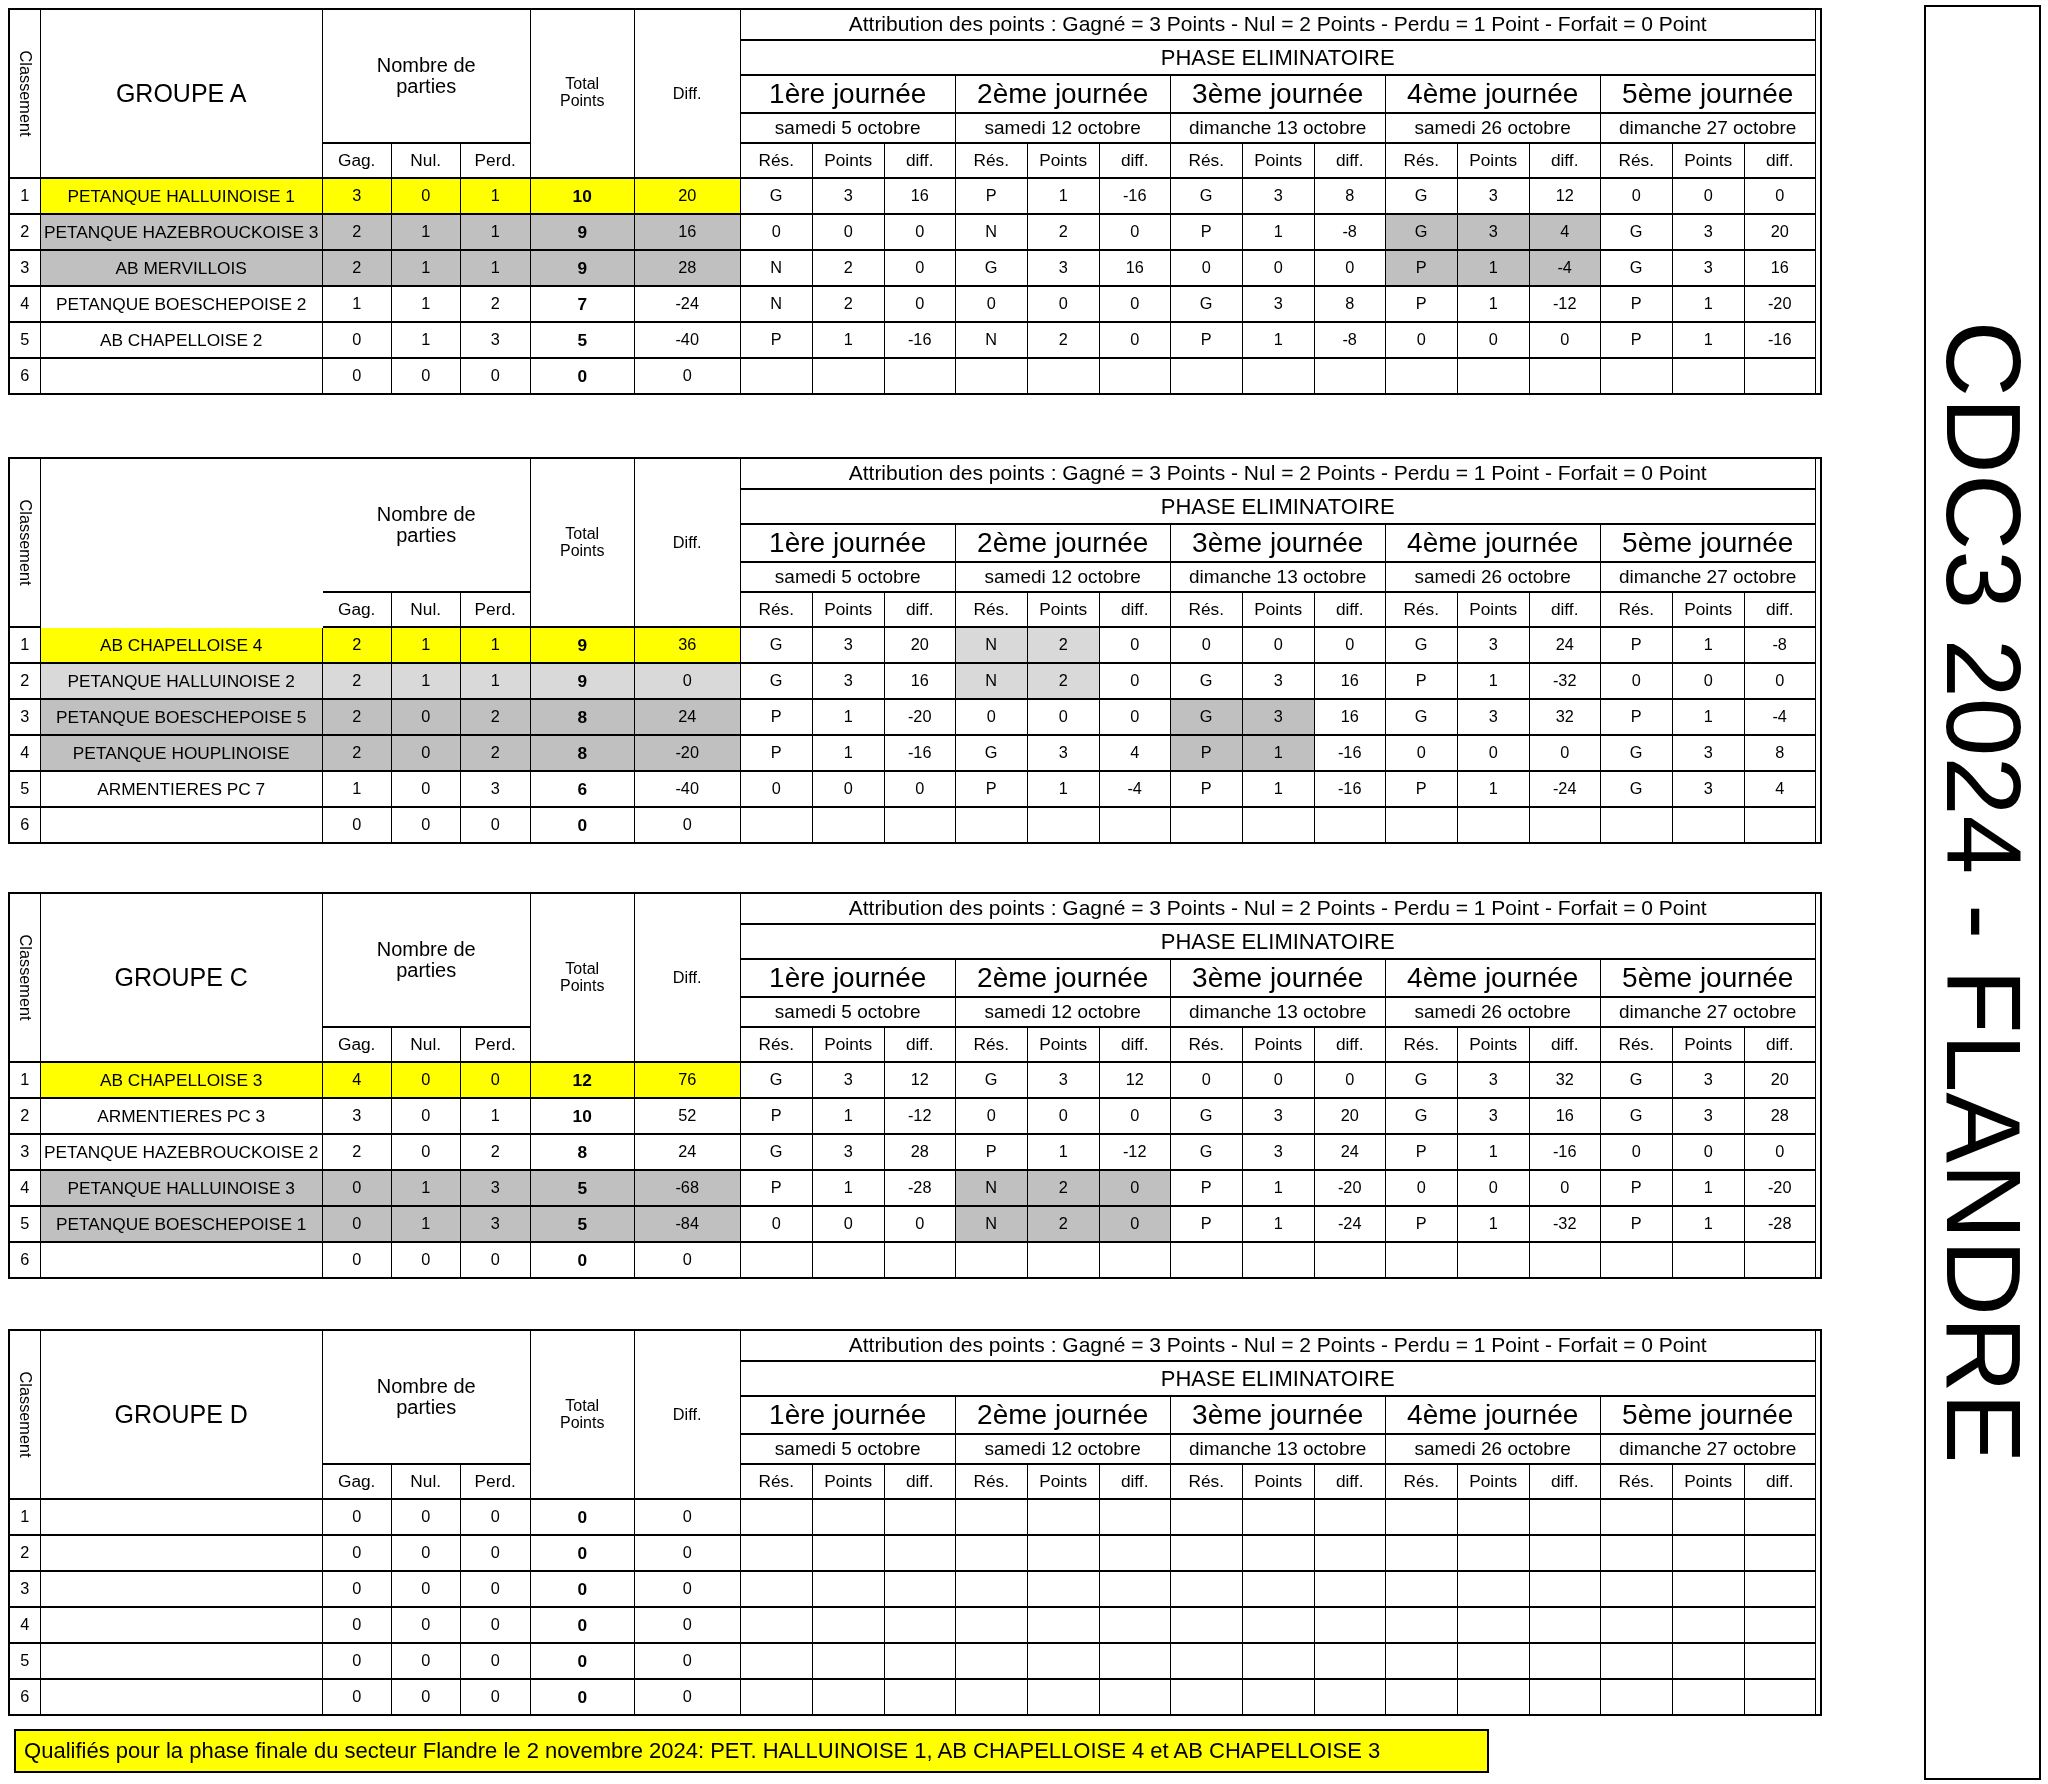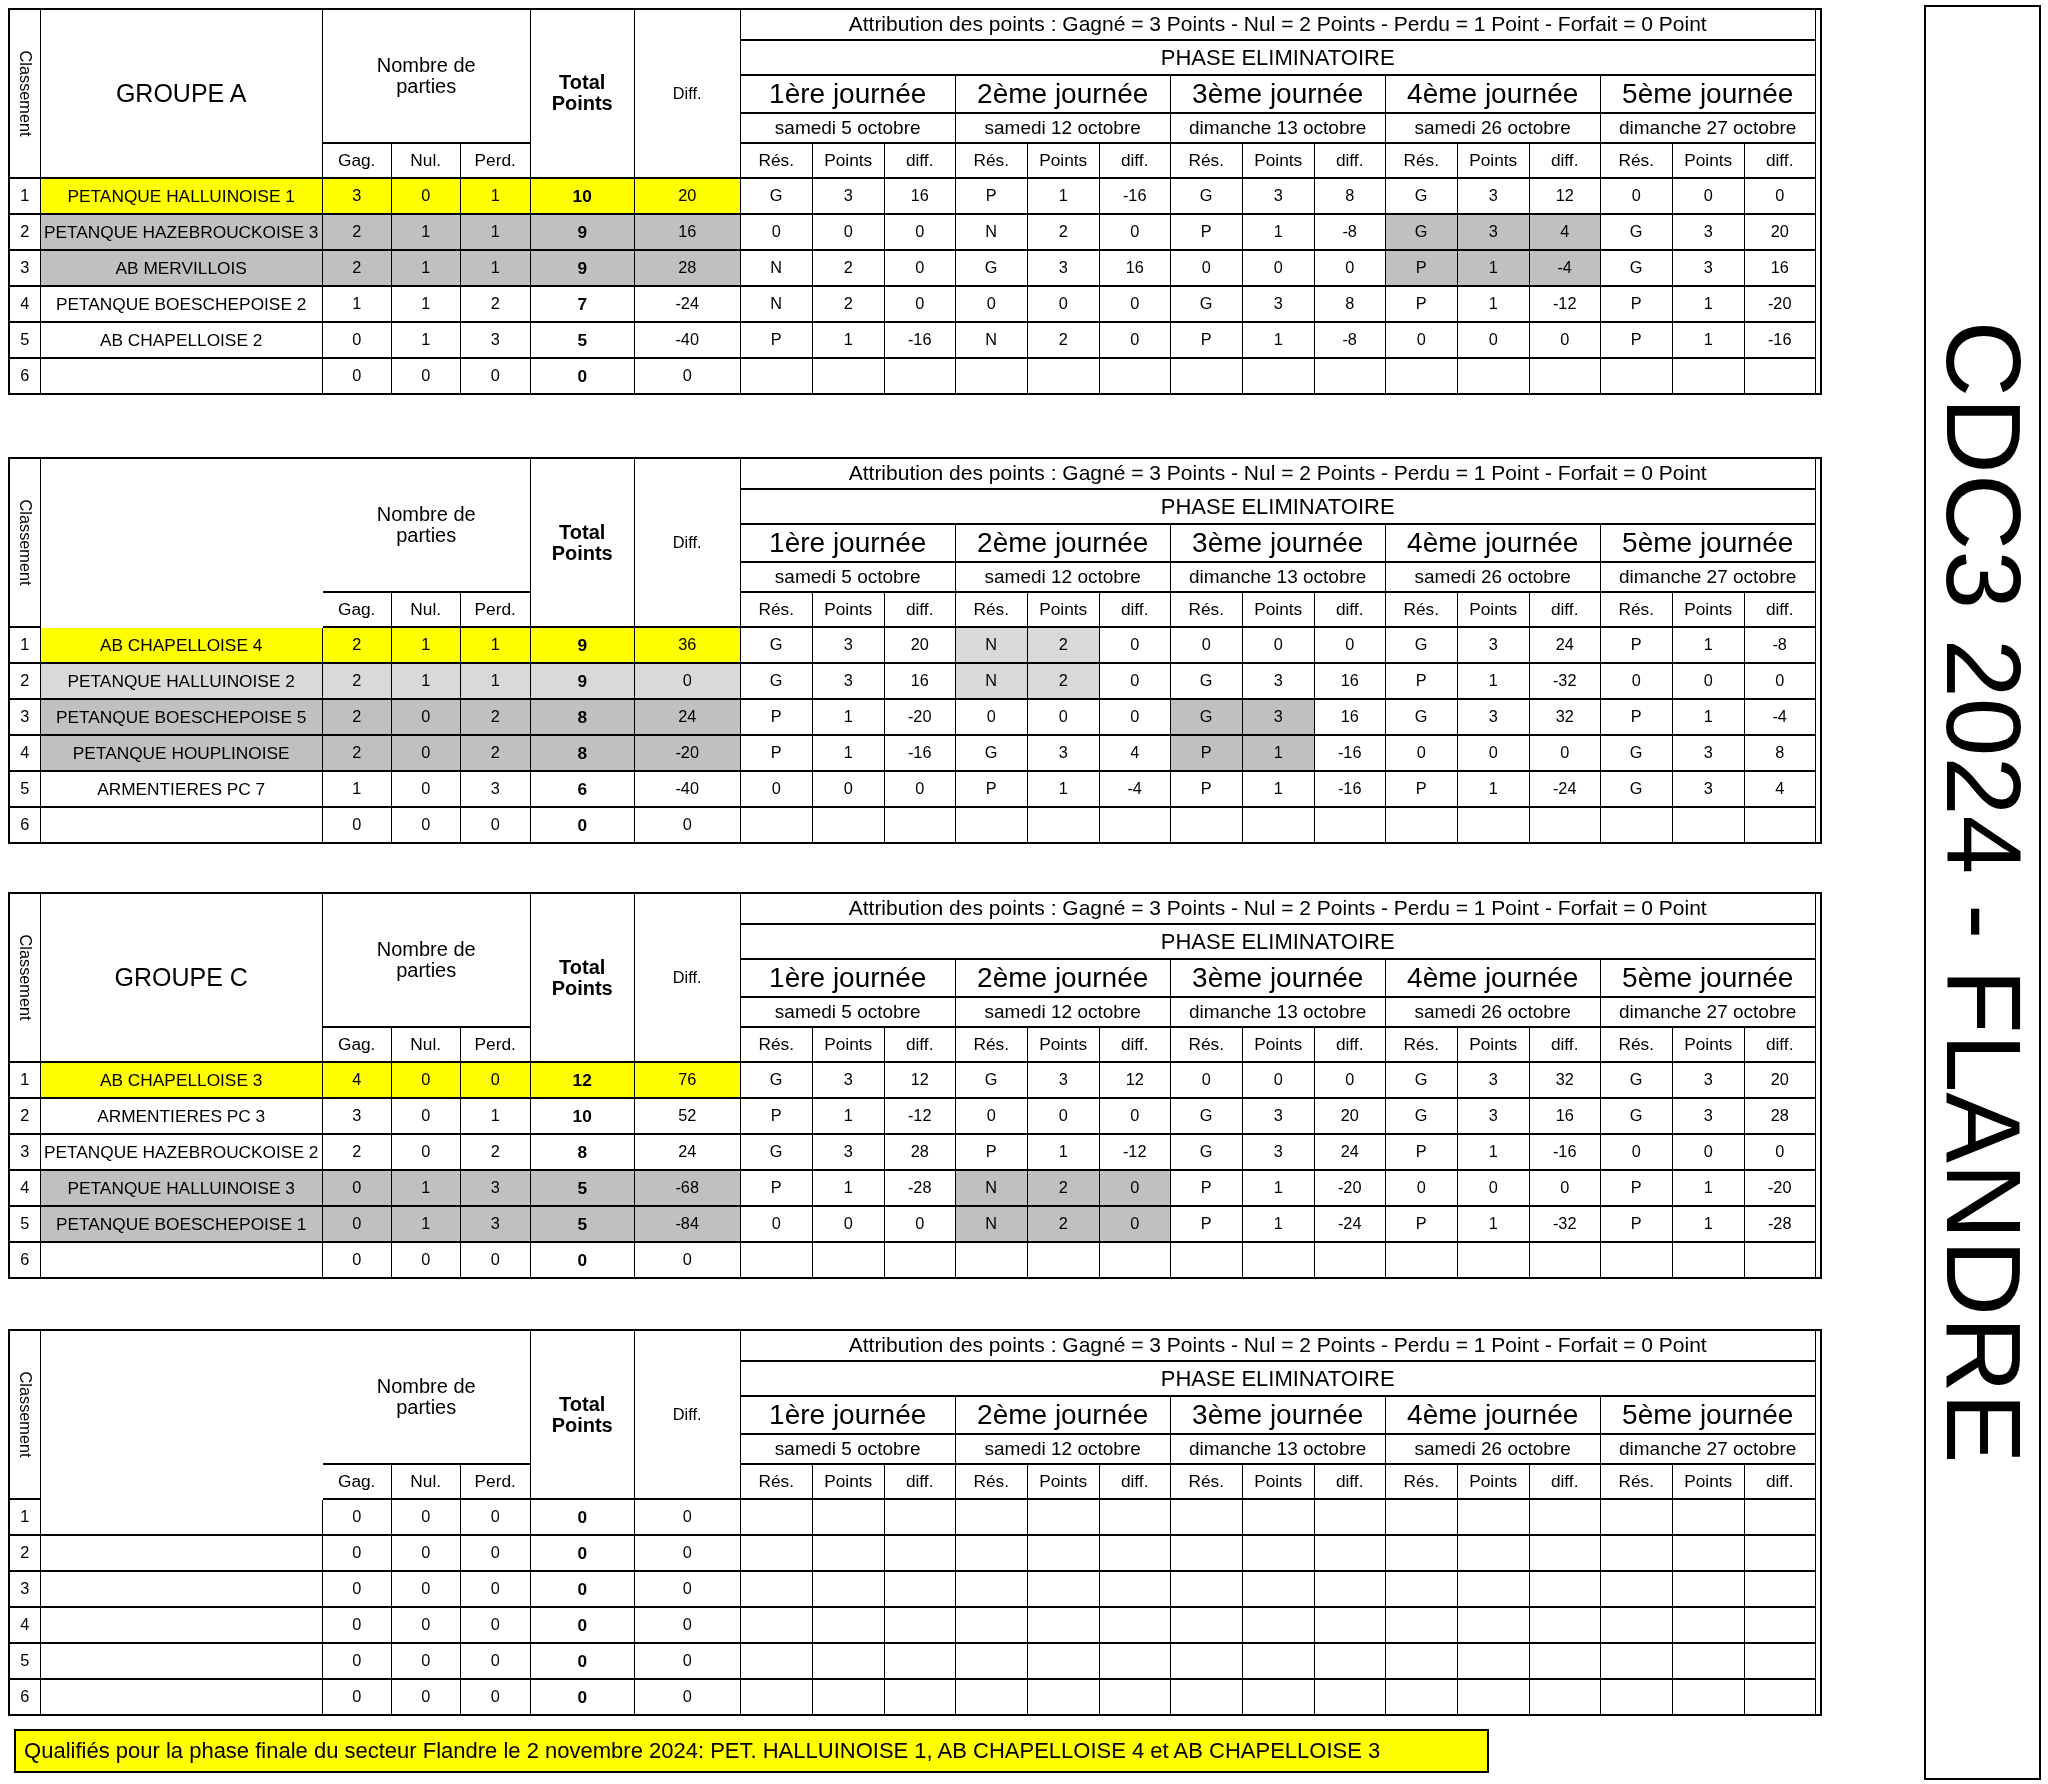--- a/index.html
+++ b/index.html
@@ -9,21 +9,21 @@
          display:grid;box-sizing:border-box;
          grid-template-columns:31px 282px 69px 69px 70px 104px 106px 72px 72px 71px 72px 72px 71px 72px 72px 71px 72px 72px 71px 72px 72px 71px;
          grid-template-rows:31px 35px 38px 30px 35px 36px 36px 36px 36px 36px 36px;}
   .cell{border-right:1.9px solid #000;border-bottom:2.9px solid #000;display:flex;
         align-items:center;justify-content:center;text-align:center;overflow:visible;
         font-size:16.3px;line-height:1.05;box-sizing:border-box;background:#fff;}
   .vh span{transform:rotate(90deg);white-space:nowrap;font-size:16.3px;}
   .grouplabel{font-size:25px;}
   .parties{font-size:20px;white-space:pre-line;}
   .smallhead{font-size:17.3px;}
-  .totalhead{font-size:20px;font-weight:bold;white-space:pre-line;}
+  .totalhead{font-size:16px;font-weight:normal;white-space:pre-line;}
   .diffhead{font-size:16.3px;}
   .attrib{font-size:21px;}
   .phase{font-size:22px;}
   .jour{font-size:28px;}
   .jdate{font-size:19px;}
   .name{font-size:17.3px;}
   .num{font-size:16.3px;}
   .total{font-size:17.3px;font-weight:bold;}
   .bg-y{background:#FFFF00;}
   .bg-g{background:#C0C0C0;}
@@ -555,20 +555,21 @@
       <div class="cell num " style="grid-area: 11 / 18;"></div>
       <div class="cell num " style="grid-area: 11 / 19;"></div>
       <div class="cell num " style="grid-area: 11 / 20;"></div>
       <div class="cell num " style="grid-area: 11 / 21;"></div>
       <div class="cell num " style="grid-area: 11 / 22;"></div>
     </div>
   <div class="group" style="top: 1329px;">
       <div class="cell vh" style="grid-area: 1 / 1 / span 5;">
         <span>Classement</span>
       </div>
+      <div class="cell grouplabel" style="grid-area: 1 / 2 / span 5;">GROUPE D</div>
       <div class="cell parties" style="grid-area: 1 / 3 / span 4 / span 3;">Nombre de
 parties</div>
       <div class="cell smallhead" style="grid-area: 5 / 3;">Gag.</div>
       <div class="cell smallhead" style="grid-area: 5 / 4;">Nul.</div>
       <div class="cell smallhead" style="grid-area: 5 / 5;">Perd.</div>
       <div class="cell totalhead" style="grid-area: 1 / 6 / span 5;">Total
 Points</div>
       <div class="cell diffhead" style="grid-area: 1 / 7 / span 5;">Diff.</div>
       <div class="cell attrib" style="grid-area: 1 / 8 / auto / span 15;">Attribution des points : Gagné = 3 Points - Nul = 2 Points - Perdu = 1 Point - Forfait = 0 Point</div>
       <div class="cell phase" style="grid-area: 2 / 8 / auto / span 15;">PHASE ELIMINATOIRE</div>

